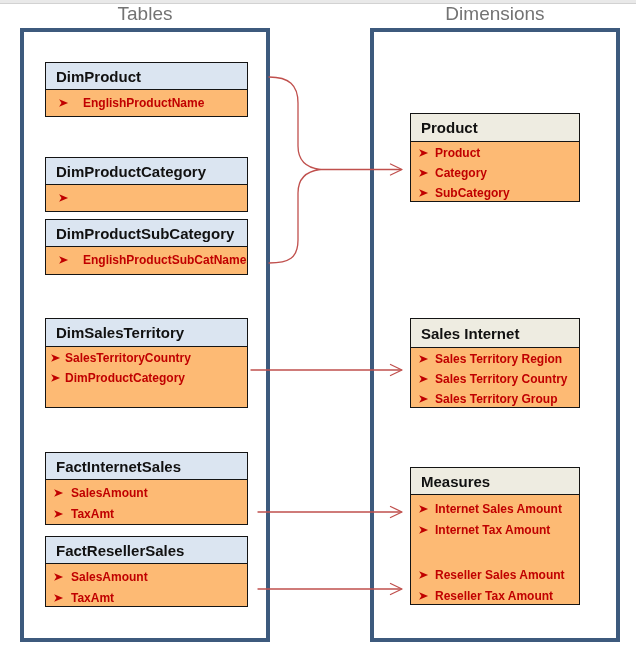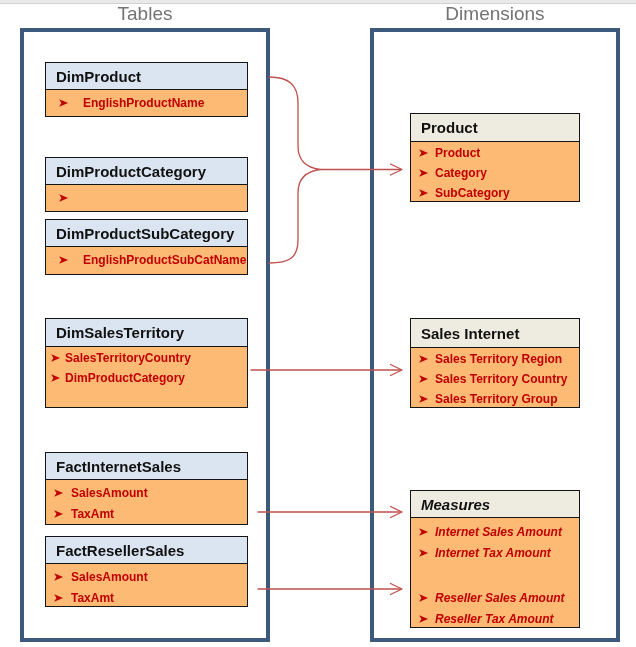--- a/index.html
+++ b/index.html
@@ -60,21 +60,21 @@
   .b1 .frow, .b2 .frow, .b3 .frow { height:26px; padding-left:12px; gap:14px; }
   .b4 .frow { height:20px; padding-left:4px; gap:4px; }
   .b4 .fields { padding-top:1px; }
   .b5 .frow, .b6 .frow { height:21px; padding-left:7px; gap:7px; }
   .b5 .fields, .b6 .fields { padding-top:2px; }
 
   
   .rbox { left:410px; width:170px; }
   .r1 { top:113px; height:89px; }
   .r2 { top:318px; height:90px; }
-  .r3 { top:490px; height:138px;font-style:italic; }
+  .r3 { top:467px; height:138px; }
   .r1 .hdr { height:28px; }
   .r2 .hdr { height:29px; }
   .r3 .hdr { height:27px; }
   .rbox .frow { height:20px; padding-left:7px; gap:6px; }
   .r1 .fields, .r2 .fields { padding-top:1px; }
   .r3 .fields { padding-top:3px; }
   .r3 .frow { height:21px; }
   .r3 .group-gap { height:24px; }
 
   #connector-layer {

